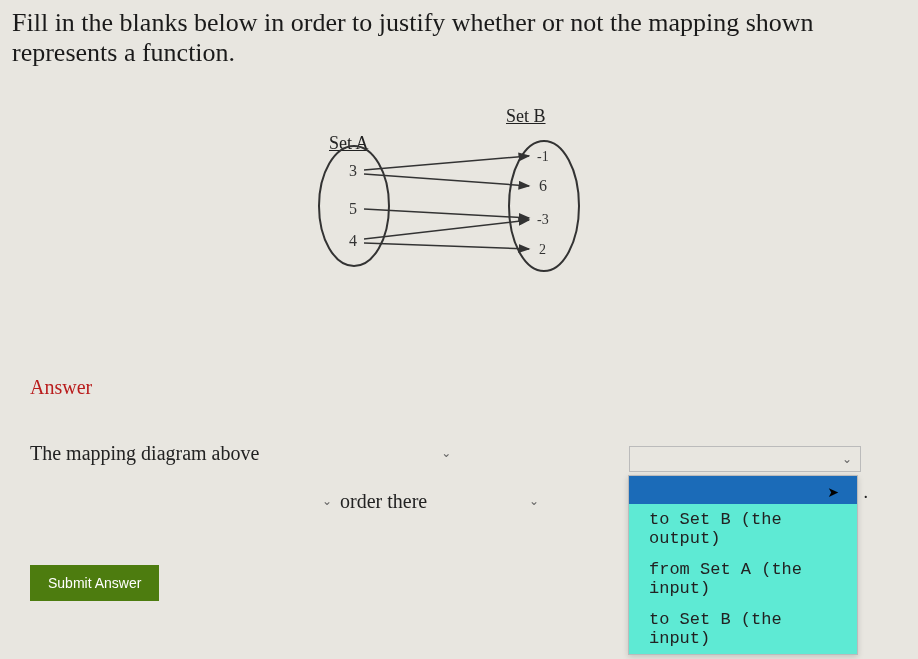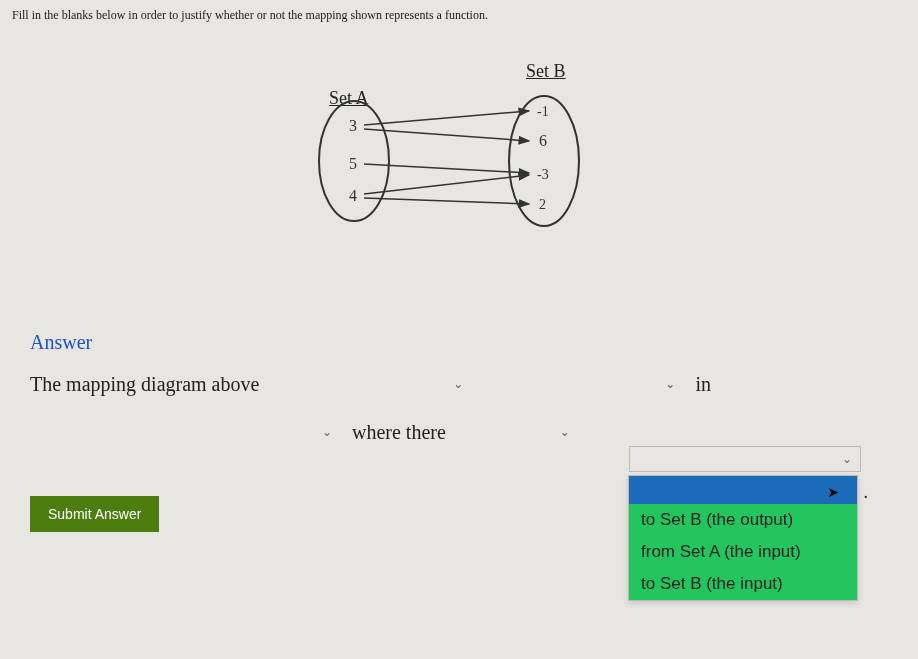--- a/index.html
+++ b/index.html
@@ -9,21 +9,21 @@
     }
     body {
       font-family: Georgia, 'Times New Roman', serif;
       background: #e8e6e0;
       width: 918px;
       height: 659px;
       position: relative;
       color: #222;
     }
     .question-text {
-      font-size: 12px;
+      font-size: 26px;
       padding: 8px 12px;
       color: #1a1a1a;
     }
     .diagram-container {
       position: relative;
       width: 350px;
       height: 200px;
       margin: 40px auto 20px auto;
     }
     .set-label {
@@ -32,40 +32,40 @@
       text-decoration: underline;
       color: #222;
     }
     .set-a-label {
       top: -10px;
       left: 45px;
       margin-top: 27px;
     }
     .set-b-label {
       top: -10px;
-      left: 242px;
+      left: 222px;
       font-family: Liberation Serif, serif;
     }
     .answer-section {
       margin-top: 60px;
       padding: 0 30px;
     }
     .answer-heading {
       font-size: 20px;
-      color: #1d4ed8;
-      margin-bottom: 16px;
+      color: #b91c1c;
+      margin-bottom: 40px;
     }
     .sentence-row {
       font-size: 20px;
       color: #222;
       margin-bottom: 20px;
       display: flex;
       align-items: center;
       flex-wrap: wrap;
-      gap: 12px;
+      gap: 0;
     }
     .dropdown-blank {
       display: inline-flex;
       align-items: center;
       justify-content: flex-end;
       min-width: 160px;
       height: 28px;
       padding: 0 8px;
       background: #e8e6e0;
       border: none;
@@ -112,25 +112,25 @@
       left: 0;
       right: -4px;
     }
     .dropdown-highlight {
       background: #1b6bb8;
       height: 28px;
       width: 100%;
       position: relative;
     }
     .dropdown-option {
-      padding: 6px 12px;
+      padding: 6px 20px;
       font-size: 17px;
       color: #222;
-      font-family: Liberation Sans, sans-serif;
-      background: #22c55e;
+      font-family: Liberation Mono, monospace;
+      background: #5eead4;
     }
     .cursor {
       position: absolute;
       right: 18px;
       top: 8px;
       font-size: 14px;
       color: #000;
     }
     .period {
       position: absolute;
@@ -195,21 +195,21 @@
     <span class="dropdown-blank wide">
       <span class="chevron">⌄</span>
     </span>
     <span>in</span>
   </div>
   
   <div class="sentence-row row2">
     <span class="dropdown-blank">
       <span class="chevron">⌄</span>
     </span>
-    <span>where there</span>
+    <span>order there</span>
     <span class="dropdown-blank" style="min-width:120px;">
       <span class="chevron">⌄</span>
     </span>
   </div>
   
   <button class="submit-btn">Submit Answer</button>
 </div>
 
 <div class="dropdown-open">
   <div class="dropdown-selected-bar">

